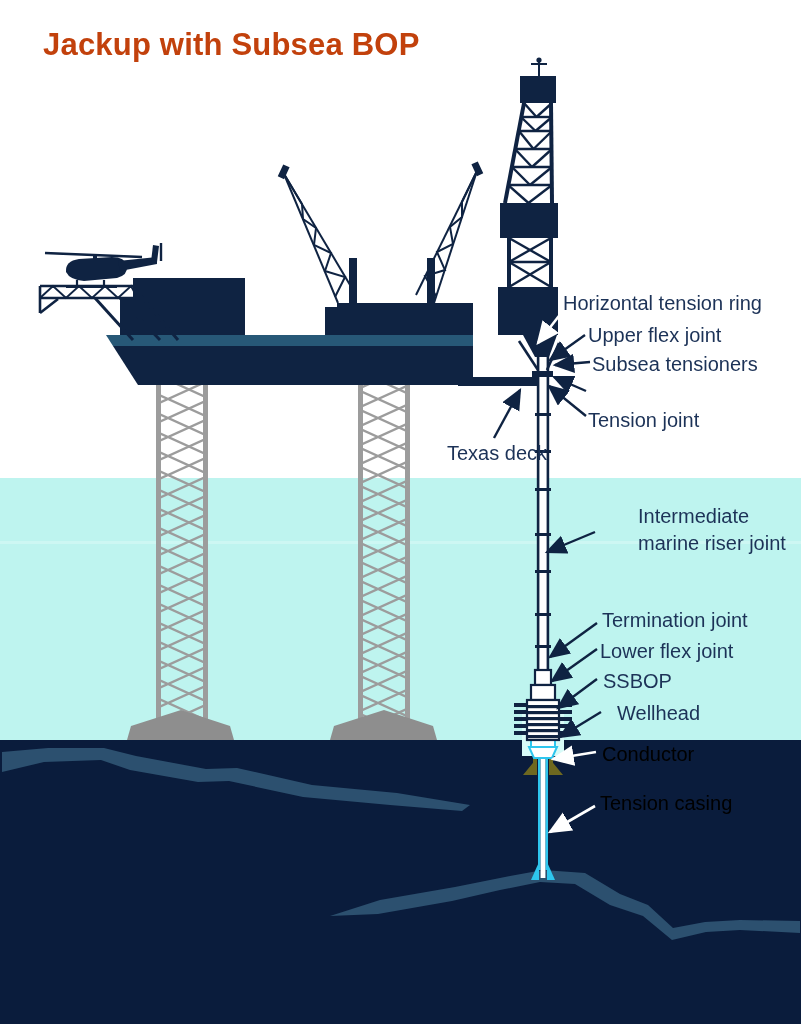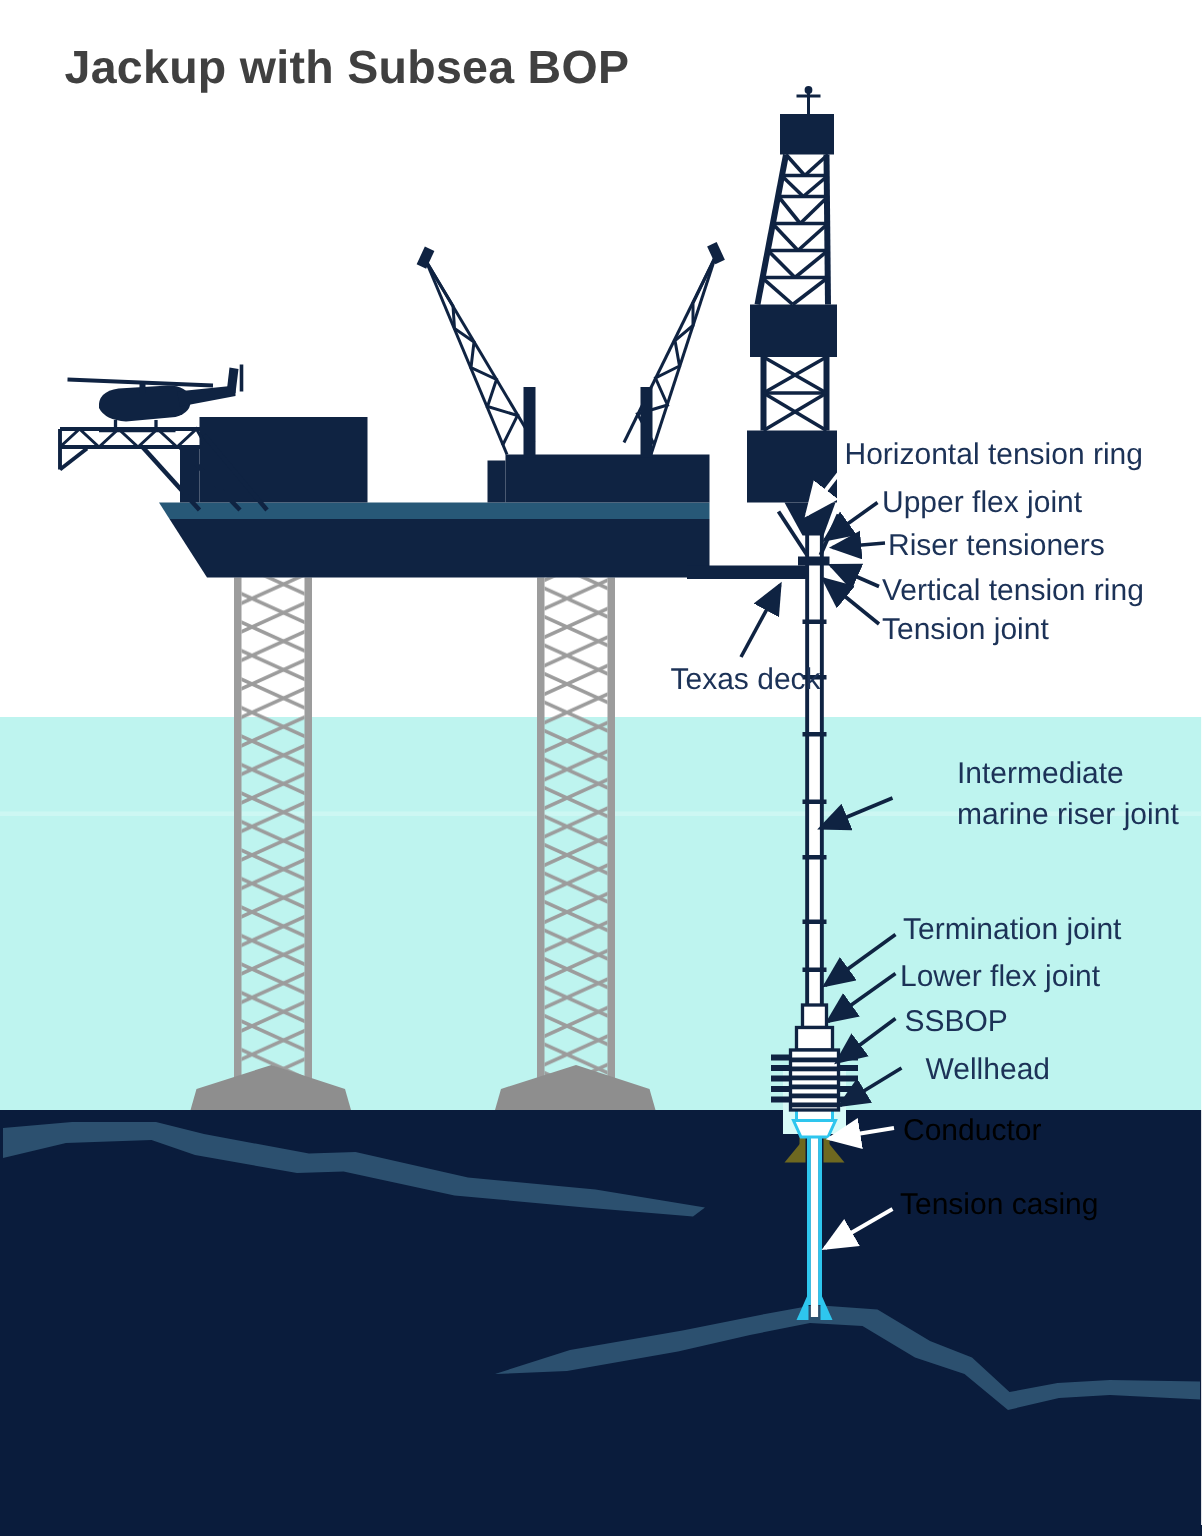--- a/index.html
+++ b/index.html
@@ -8,21 +8,21 @@
     font-family:"Liberation Sans", sans-serif;background:#ffffff;
   }
   .stage svg{position:absolute;left:0;top:0;}
   .lbl{
     position:absolute;font-size:20px;line-height:27px;color:#1c3257;
     white-space:nowrap;
   }
   .lbl.white{color:#000000;}
   .title{
     position:absolute;left:43px;top:27px;font-size:31px;font-weight:600;
-    color:#404040;white-space:nowrap;letter-spacing:0.2px;
+    color:#c2410c;white-space:nowrap;letter-spacing:0.2px;
   }
 </style>
 </head>
 <body>
 
 <div class="stage">
 
 <svg width="801" height="1024" viewBox="0 0 801 1024">
   <defs>
     <marker id="ah-n" markerWidth="10" markerHeight="9" refX="8" refY="4" orient="auto">
@@ -242,22 +242,21 @@
     <line x1="601" y1="712" x2="560" y2="737" stroke="#0f2342" stroke-width="2.4" marker-end="url(#ah-n)"></line>
     <line x1="596" y1="752" x2="553" y2="759" stroke="#ffffff" stroke-width="2.6" marker-end="url(#ah-w)"></line>
     <line x1="595" y1="806" x2="550" y2="832" stroke="#ffffff" stroke-width="2.6" marker-end="url(#ah-w)"></line>
   </g>
 </svg>
 
 <div class="title">Jackup with Subsea BOP</div>
 
 <div class="lbl" style="left:563px;top:290px;">Horizontal tension ring</div>
 <div class="lbl" style="left:588px;top:322px;">Upper flex joint</div>
-<div class="lbl" style="left:592px;top:351px;">Riser tensioners</div>
-<div class="lbl" style="left:588px;top:381px;">Vertical tension ring</div>
+<div class="lbl" style="left:592px;top:351px;">Subsea tensioners</div>
 <div class="lbl" style="left:588px;top:407px;">Tension joint</div>
 <div class="lbl" style="left:427px;top:440px;margin-left:20px;">Texas deck</div>
 <div class="lbl" style="left:597px;top:503px;margin-left:41px;">
   <div>Intermediate</div>
   <div>marine riser joint</div>
 </div>
 <div class="lbl" style="left:602px;top:607px;">Termination joint</div>
 <div class="lbl" style="left:600px;top:638px;">Lower flex joint</div>
 <div class="lbl" style="left:603px;top:668px;">SSBOP</div>
 <div class="lbl" style="left:605px;top:700px;margin-left:12px;">Wellhead</div>

